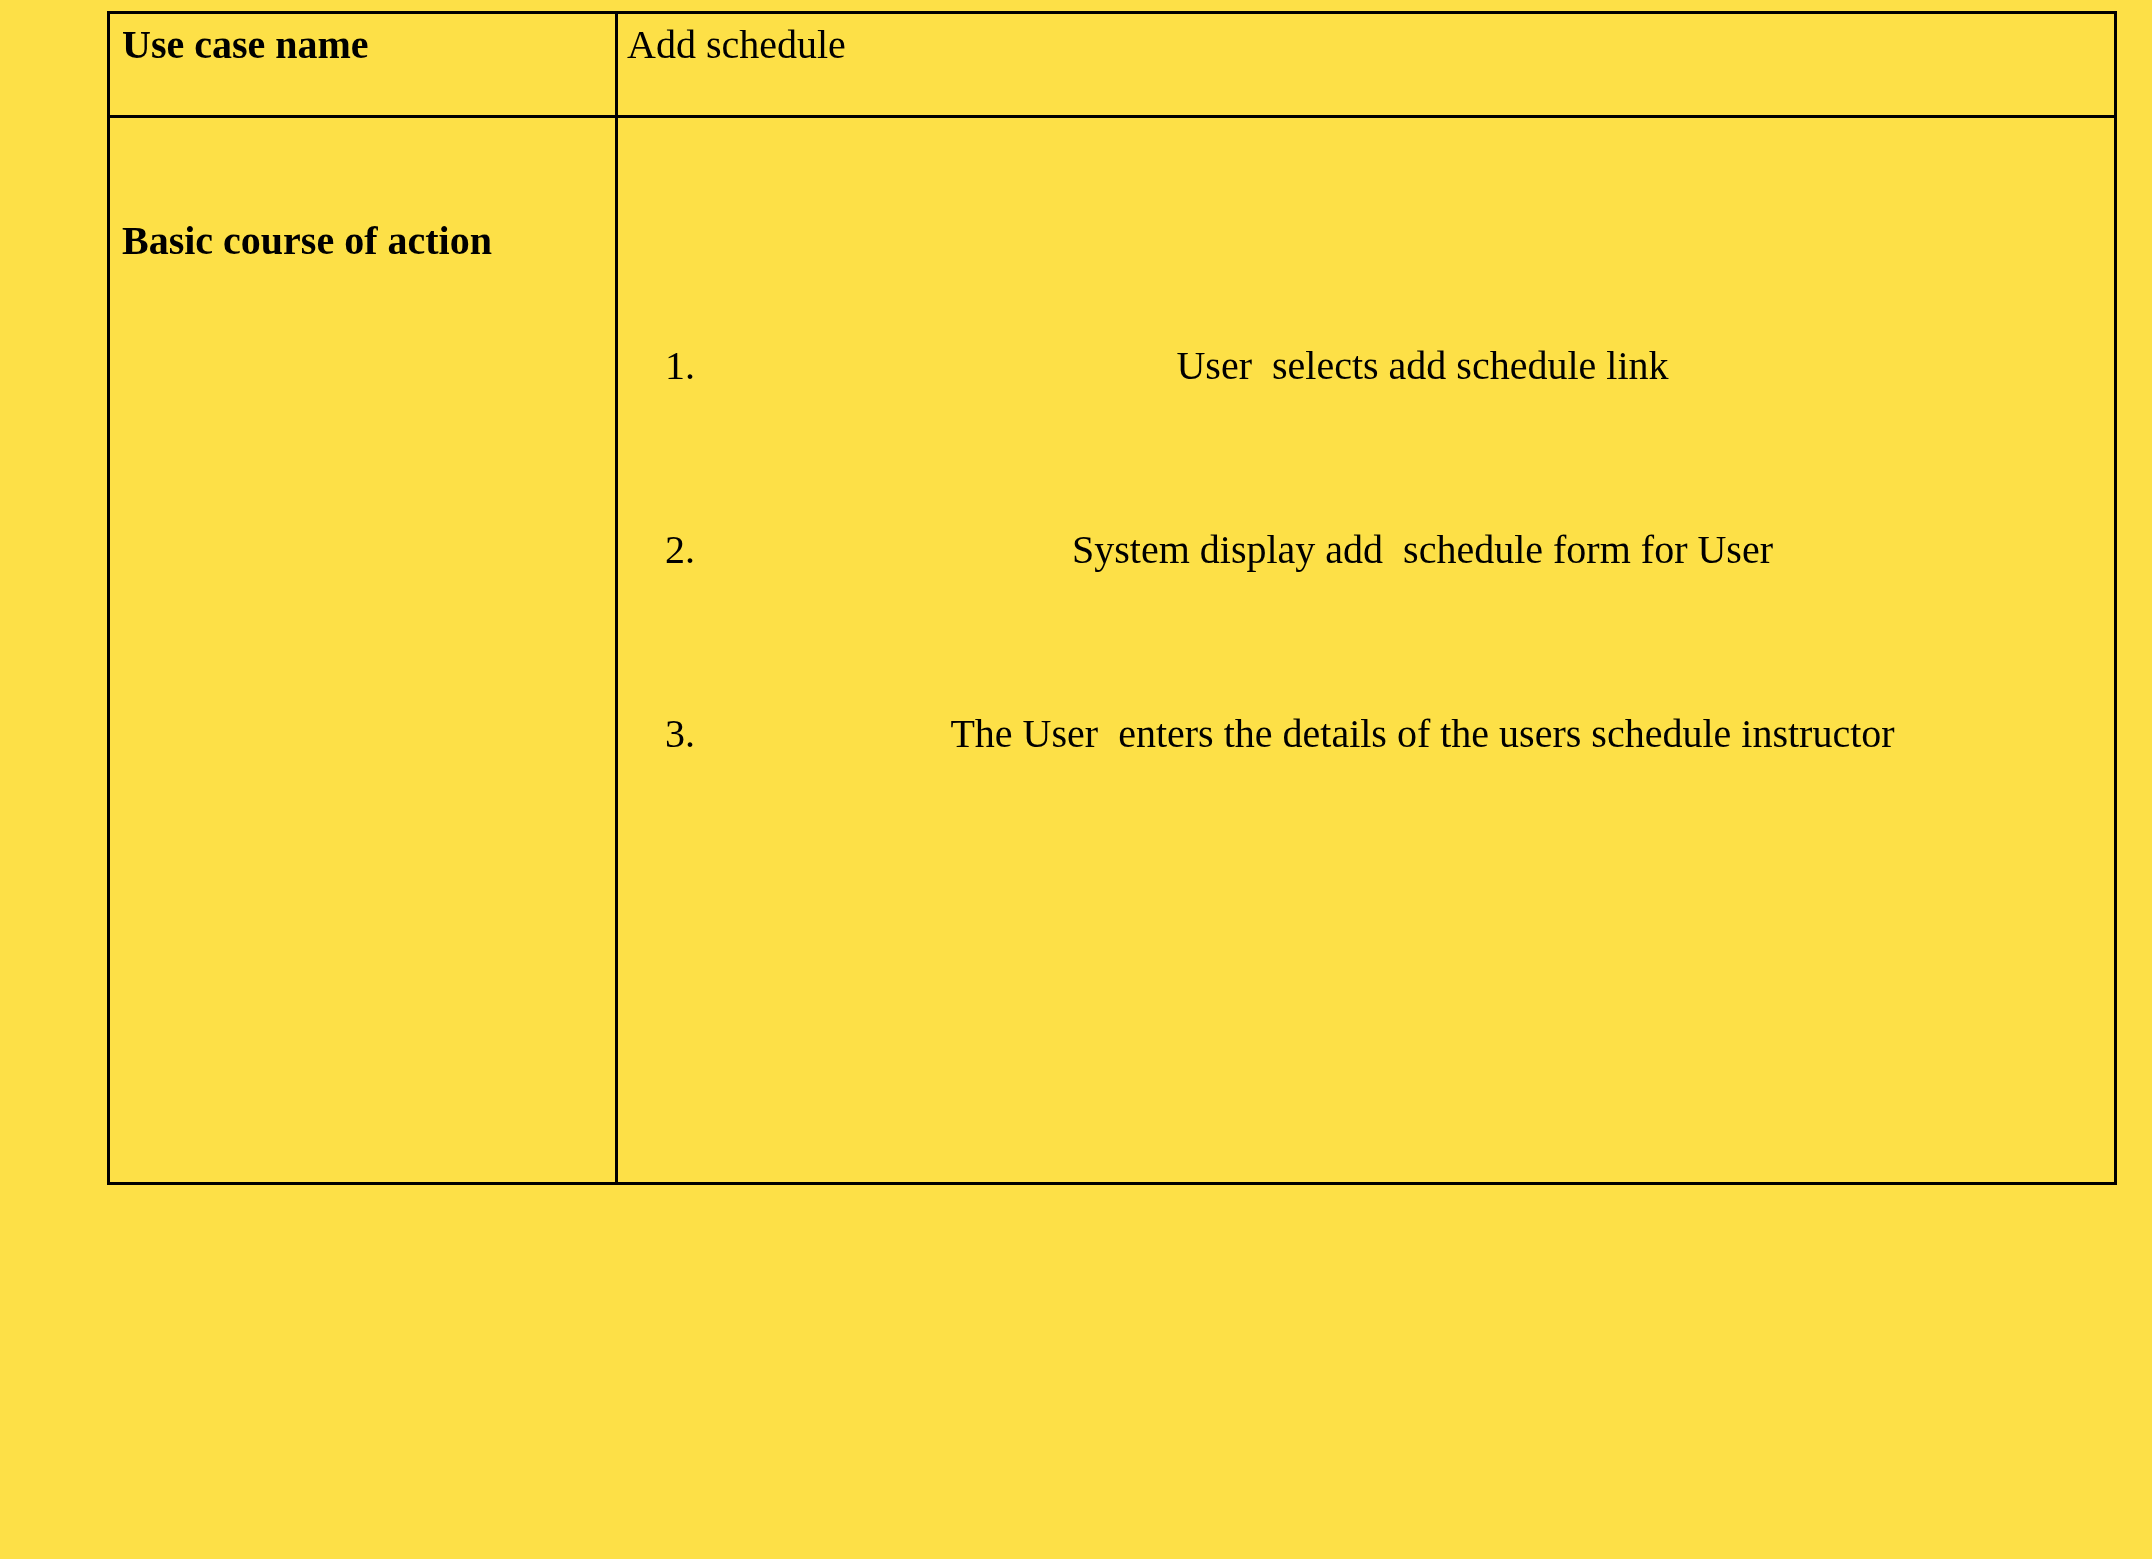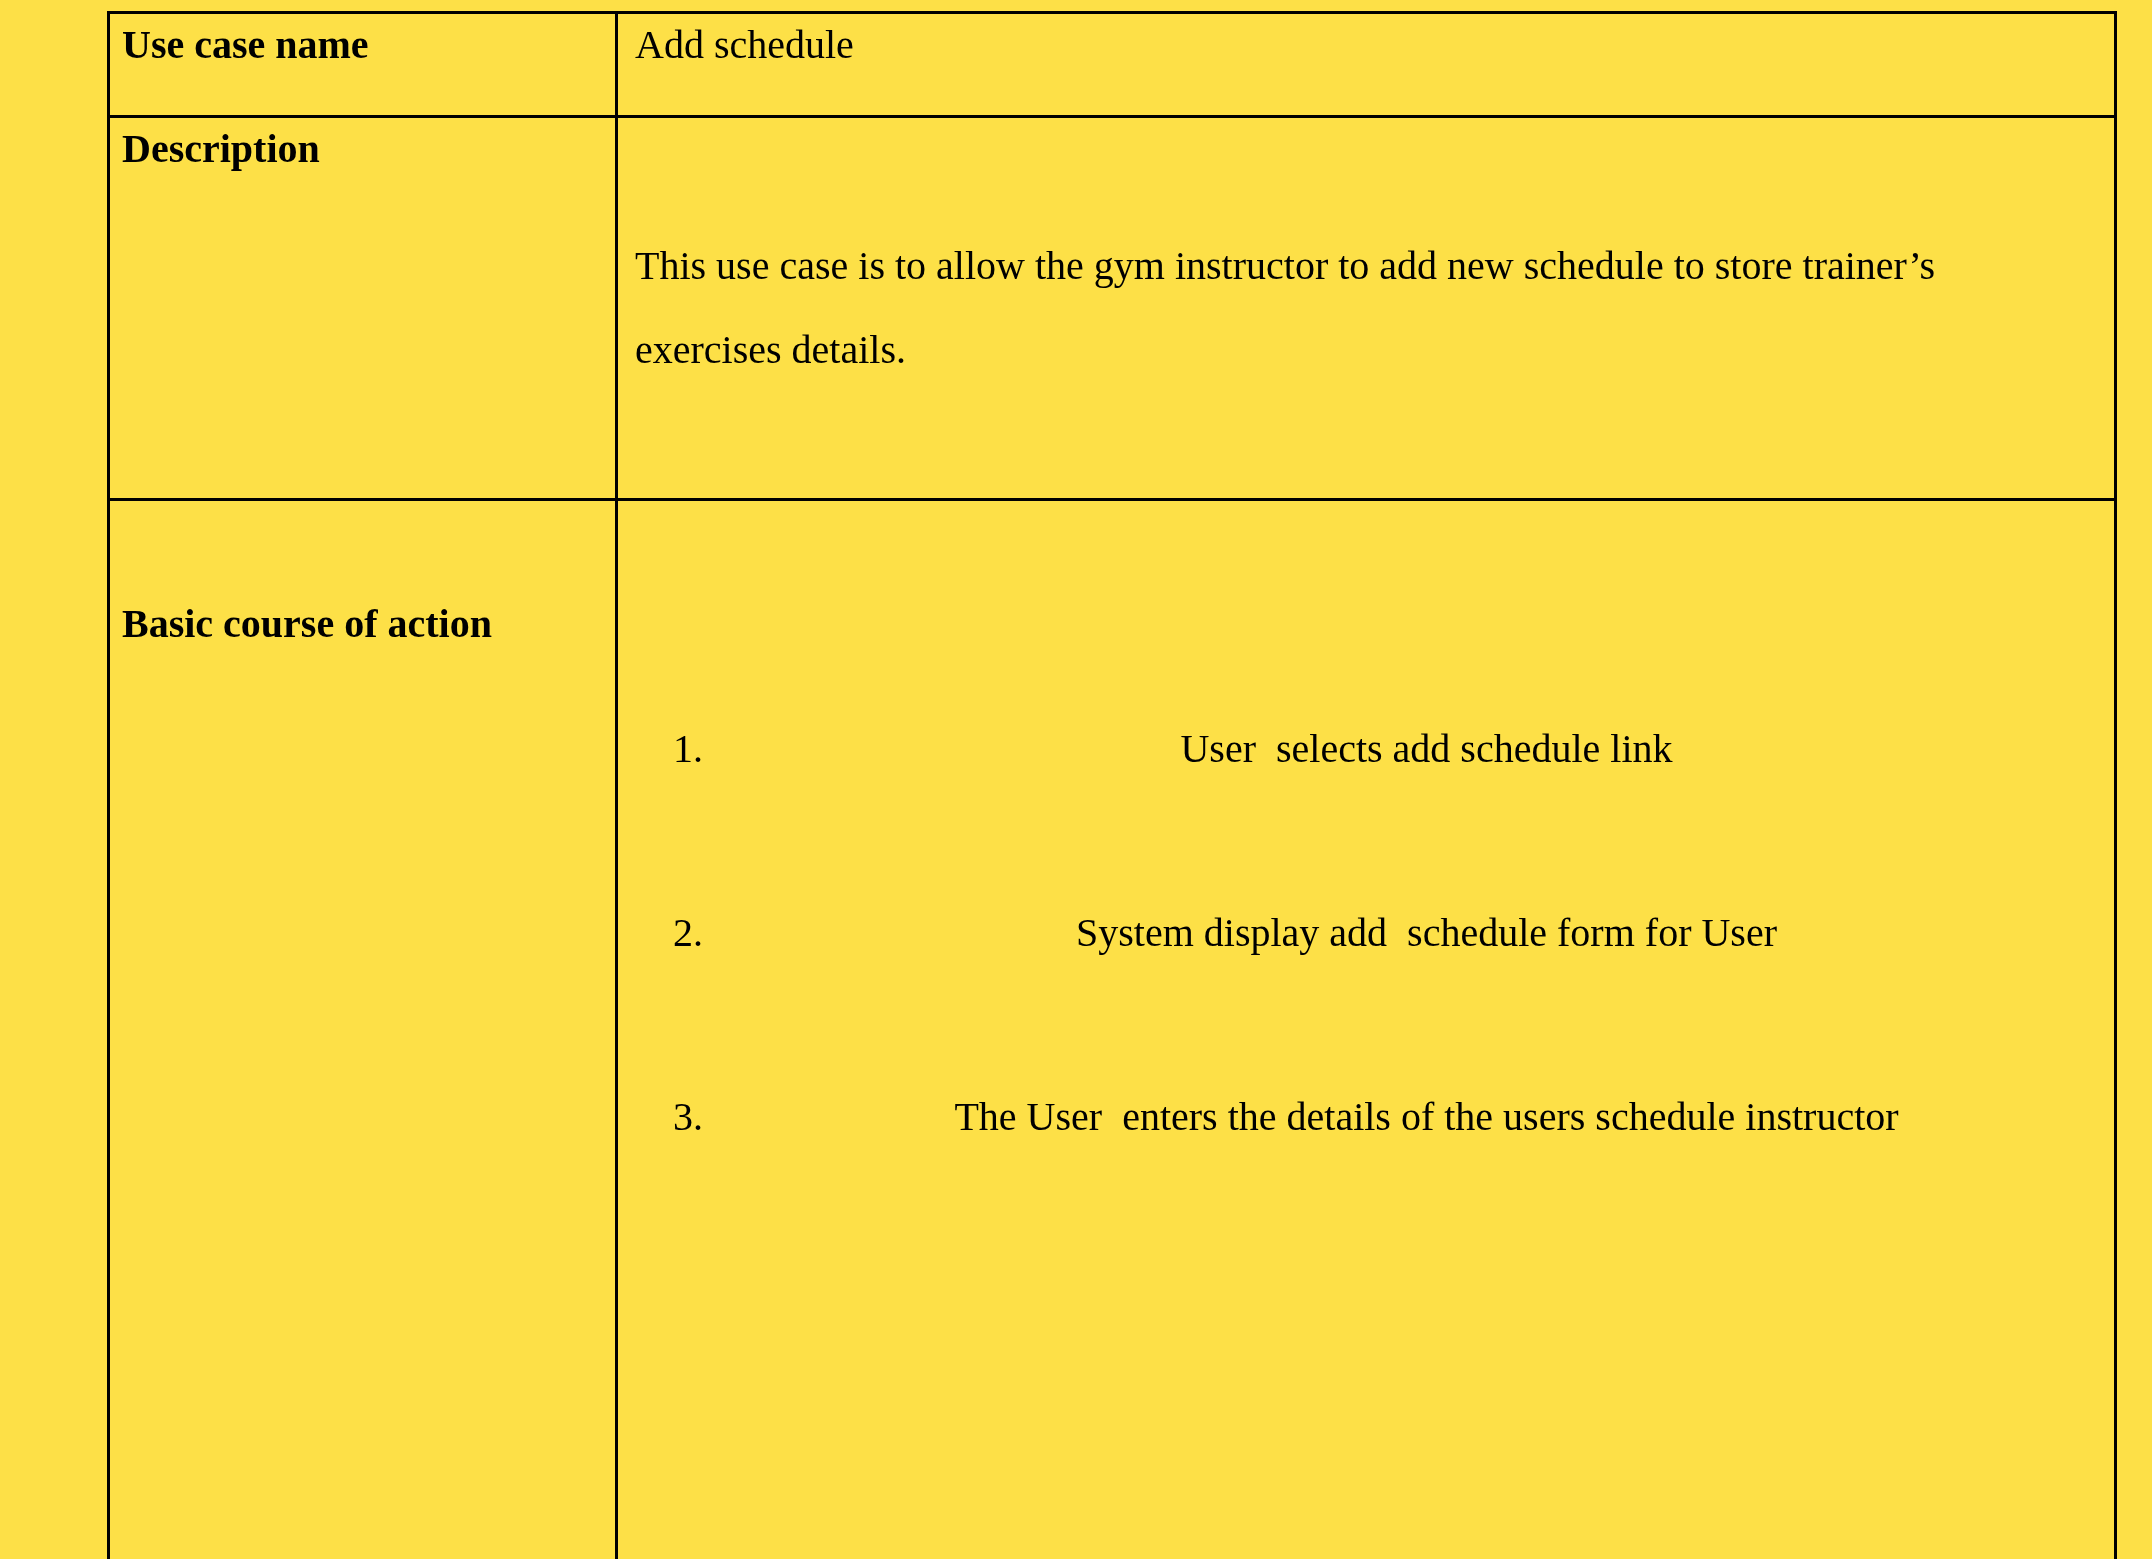--- a/index.html
+++ b/index.html
@@ -27,21 +27,21 @@
   col.col-value { width: 1499px; }
   td {
     border: 3px solid #000000;
     vertical-align: top;
     padding: 6px 10px 6px 12px;
     font-size: 40px;
     line-height: 1.25;
     white-space: pre-wrap;
   }
   td.label { font-weight: bold; }
-  td.value { padding-left: 17px; }
+  td.value { padding-left: 9px; }
 
   tr.r-name td        { height: 104px; }
   tr.r-id td          { height: 115px; }
   tr.r-desc td        { height: 180px; }
   tr.r-actor td       { height: 102px; }
   tr.r-pre td         { height: 111px; }
   tr.r-basic td       { height: 611px; }
 
   td.value .para {
     line-height: 2.1;
@@ -78,26 +78,20 @@
   <table class="uc-table">
     <colgroup>
         <col class="col-label">
         <col class="col-value">
       </colgroup>
     <tbody>
       <tr class="r-name">
         <td class="label">Use case name</td>
         <td class="value">Add schedule</td>
       </tr>
-      <tr class="r-desc">
-        <td class="label">Description</td>
-        <td class="value">
-          <div class="para">This use case is to allow the gym instructor to add new schedule to store trainer’s exercises details.</div>
-        </td>
-      </tr>
       <tr class="r-basic">
         <td class="label label-basic">Basic course of action</td>
         <td class="value">
           <ol class="steps">
             <li><span class="num">1.</span><span class="step-text">User  selects add schedule link</span></li>
             <li><span class="num">2.</span><span class="step-text">System display add  schedule form for User</span></li>
             <li><span class="num">3.</span><span class="step-text">The User  enters the details of the users schedule instructor</span></li>
             
             
             

